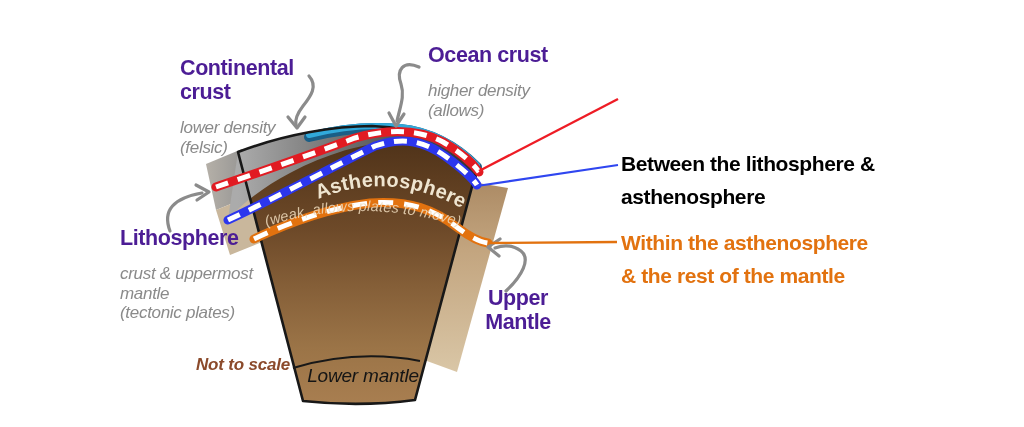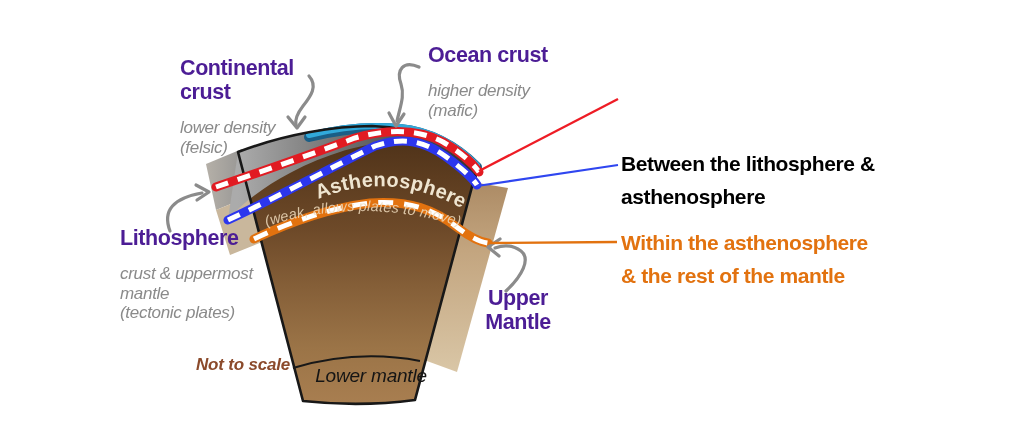--- a/index.html
+++ b/index.html
@@ -130,39 +130,39 @@
     <div class="crust-sub">
       <div>lower density</div>
       <div>(felsic)</div>
     </div>
   </div>
 
   <div class="abs" style="left:428px;top:43px;">
     <div class="crust-title">Ocean crust</div>
     <div class="crust-sub">
       <div>higher density</div>
-      <div>(mafic)</div>
+      <div>(allows)</div>
     </div>
   </div>
 
   <div class="abs" style="left:120px;top:226px;">
     <div class="crust-title">Lithosphere</div>
     <div class="crust-sub">
       <div>crust &amp; uppermost</div>
       <div>mantle</div>
       <div>(tectonic plates)</div>
     </div>
   </div>
 
   <div class="abs crust-title upper-mantle" style="left:462px;top:286px;">
     <div>Upper</div>
     <div>Mantle</div>
   </div>
 
-  <div class="abs lower-mantle-text" style="left:311px;top:365px;text-align:center;">Lower mantle</div>
+  <div class="abs lower-mantle-text" style="left:303px;top:365px;text-align:center;">Lower mantle</div>
 
   <div class="abs note-text" style="left:196px;top:355px;">Not to scale</div>
 
 
   <div class="abs callout blue" style="left:621px;top:147px;">
     <div>Between the lithosphere &amp;</div>
     <div>asthenosphere</div>
   </div>
 
   <div class="abs callout orange" style="left:621px;top:226px;">

